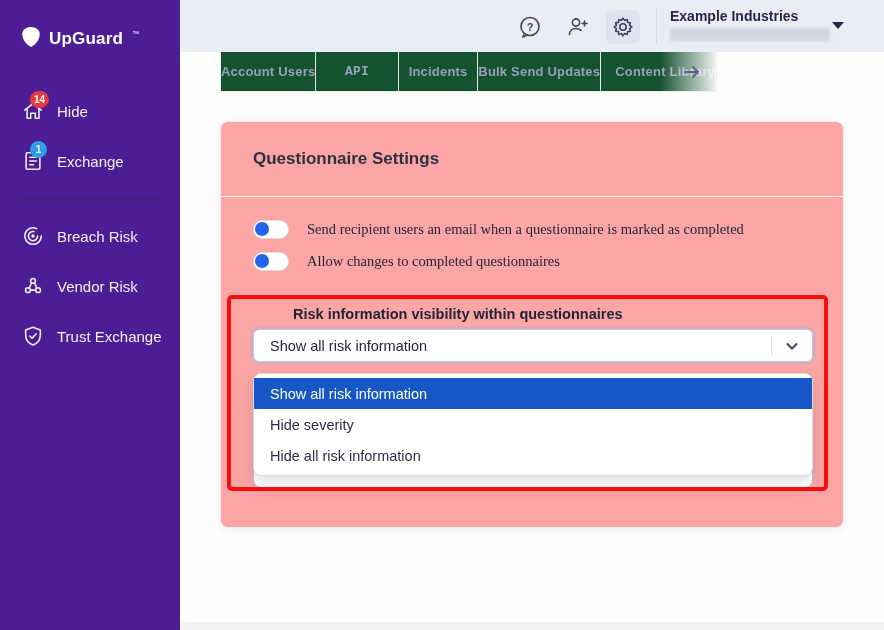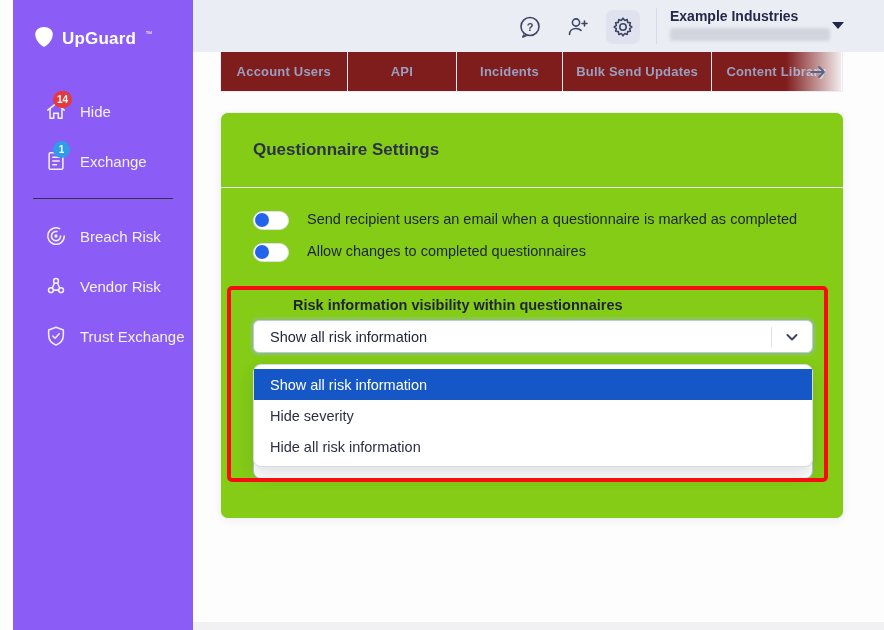--- a/index.html
+++ b/index.html
@@ -1,25 +1,25 @@
 <!DOCTYPE html>
 <html><head>
 <meta charset="utf-8">
 <style>
   * { margin:0; padding:0; box-sizing:border-box; }
   html,body { width:884px; height:630px; font-family:"Liberation Sans", sans-serif; }
   .screen { position:relative; width:884px; height:630px; background:#fdfdfe; overflow:hidden; }
 
   
-  .sidebar { position:absolute; left:13px; top:0; width:180px; height:630px; background:#8b5cf6; z-index:30; }
+  .sidebar { position:absolute; left:0; top:0; width:180px; height:630px; background:#4c1d95; z-index:30; }
   .logo-row { display:flex; align-items:center; gap:8px; padding:26px 0 0 21px; }
   .logo-text { color:#ffffff; font-size:17px; font-weight:700; letter-spacing:.2px; }
   .logo-mark { color:#ffffff; font-size:7px; vertical-align:top; position:relative; top:-6px; left:1px; }
   .nav { position:absolute; left:0; top:86px; width:180px; }
-  .nav-item { position:relative; display:flex; align-items:center; gap:13px; padding:14px 0 14px 22px; cursor:pointer;margin-left:10px; }
+  .nav-item { position:relative; display:flex; align-items:center; gap:13px; padding:14px 0 14px 22px; cursor:pointer; }
   .nav-item .lbl { color:#f1f2f6; font-size:15px; font-weight:500; white-space:nowrap; }
   .nav-icon { width:22px; height:22px; flex:0 0 22px; position:relative; }
   .nav-icon svg { display:block; }
   .badge { position:absolute; top:5px; left:30px; min-width:17px; height:17px; border-radius:9px; color:#fff;
            font-size:10px; font-weight:700; display:flex; align-items:center; justify-content:center; padding:0 4px; z-index:2;}
   .badge.red { background:#e5383f; }
   .badge.blue { background:#2e9ce6; }
   .side-divider { margin:12px 20px 12px 20px; border-top:1px solid #2d3246; }
 
   
@@ -27,36 +27,36 @@
   .hdr-icon { position:absolute; top:10px; width:34px; height:34px; display:flex; align-items:center; justify-content:center; border-radius:7px; cursor:pointer; }
   .hdr-icon svg { display:block; }
   .hdr-icon.active { background:#e0e3ef; }
   .hdr-divider { position:absolute; left:476px; top:8px; width:1px; height:36px; background:#d7dae4; }
   .account { position:absolute; left:490px; top:8px; width:200px; cursor:pointer; }
   .account-name { color:#23284a; font-size:14px; font-weight:600; }
   .account-redacted { margin-top:4px; width:160px; height:13px; background:#d3d5de; border-radius:3px; filter:blur(1.5px); }
   .account-caret { position:absolute; left:652px; top:22px; width:0; height:0; border-left:6px solid transparent; border-right:6px solid transparent; border-top:7px solid #23284a; cursor:pointer; }
 
   
-  .tabstrip { position:absolute; left:220px; top:52px; width:623px; height:40px; display:flex; background:#7f1d1d;
+  .tabstrip { position:absolute; left:220px; top:52px; width:497px; height:40px; display:flex; background:#14532d;
               border:1px solid #ececf3; border-top:none; z-index:15; overflow:hidden; }
   .tab { display:flex; align-items:center; justify-content:center; color:#999fc0; font-size:13px; font-weight:700;
          letter-spacing:.2px; border-right:1px solid #e6e7ef; cursor:pointer; white-space:nowrap; }
   .tab:last-child { border-right:none; }
-  .t0{width:127px;} .t1{width:110px;} .t2{width:106px;} .t3{width:150px;} .t4{width:130px; justify-content:flex-start; padding-left:14px;}
+  .t0{width:127px;} .t1{width:110px;font-family:Liberation Mono, monospace;} .t2{width:106px;} .t3{width:150px;} .t4{width:130px; justify-content:flex-start; padding-left:14px;}
   .tab-fade { position:absolute; right:0; top:0; width:56px; height:40px; background:linear-gradient(to right, rgba(250,250,252,0), rgba(250,250,252,.95)); pointer-events:none; }
   .tab-arrow { position:absolute; right:12px; top:8px; width:24px; height:24px; display:flex; align-items:center; justify-content:center; cursor:pointer; z-index:16; }
 
   
-  .card { position:absolute; left:220px; top:112px; width:624px; height:407px; background:#84cc16;
+  .card { position:absolute; left:220px; top:121px; width:624px; height:407px; background:#fca5a5;
           border-radius:8px; border:1px solid #efeff4; box-shadow:0 2px 8px rgba(30,35,60,.06); z-index:10; }
   .card-title { position:absolute; left:32px; top:27px; font-size:17px; font-weight:700; color:#2b3146; }
   .card-divider { position:absolute; left:0; top:74px; width:100%; border-top:1px solid #eef0f4; }
 
-  .toggle-row { position:absolute; left:32px; display:flex; align-items:flex-start; gap:18px; cursor:pointer; }
+  .toggle-row { position:absolute; left:32px; display:flex; align-items:center; gap:18px; cursor:pointer;font-family:Liberation Serif, serif; }
   .toggle-row.r0 { top:98px; }
   .toggle-row.r1 { top:130px; }
   .toggle { width:36px; height:19px; border-radius:10px; background:#ffffff; border:1.5px solid #dde0e8; position:relative; flex:0 0 36px; }
   .toggle .knob { position:absolute; left:1px; top:1px; width:14px; height:14px; border-radius:50%; background:#2463eb; }
   .toggle-label { font-size:14.5px; color:#1e2336; }
 
   
   .anno-box { position:absolute; left:6px; top:173px; width:601px; height:196px; border:4px solid #f70d0d; border-radius:5px; z-index:14; pointer-events:none; }
 
   .dd-label { position:absolute; left:32px; top:184px; font-size:14.5px; font-weight:700; color:#1e2336;margin-left:40px; }

